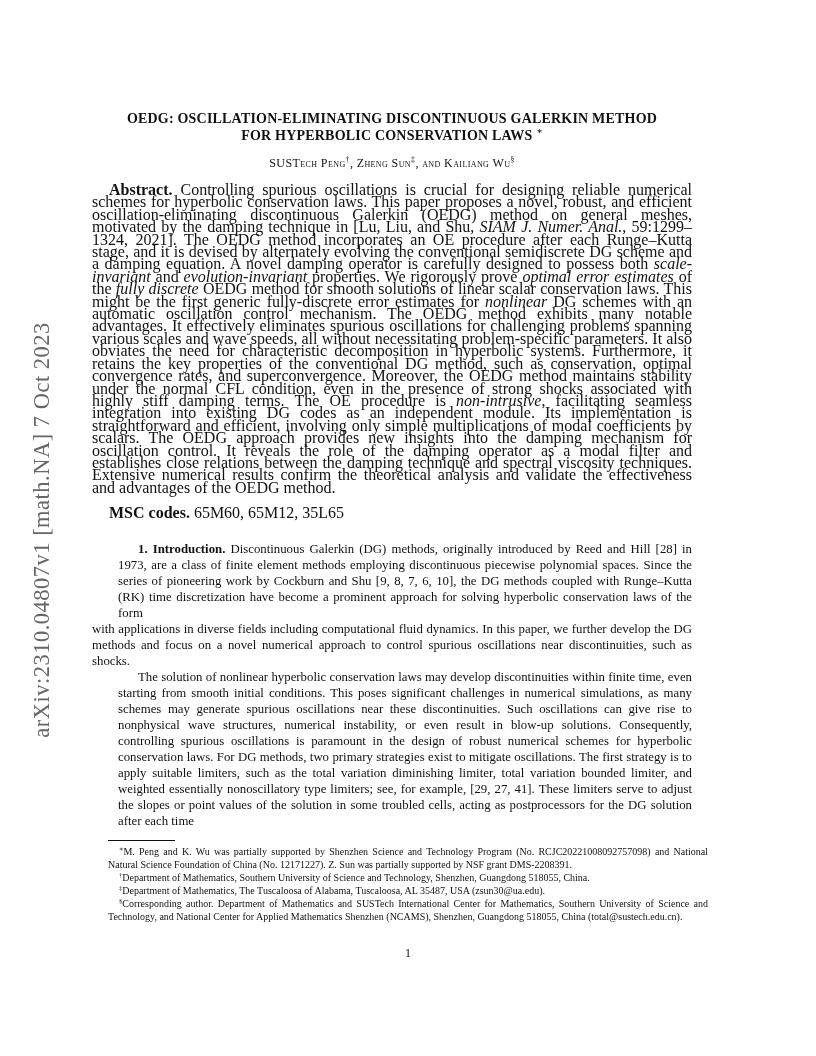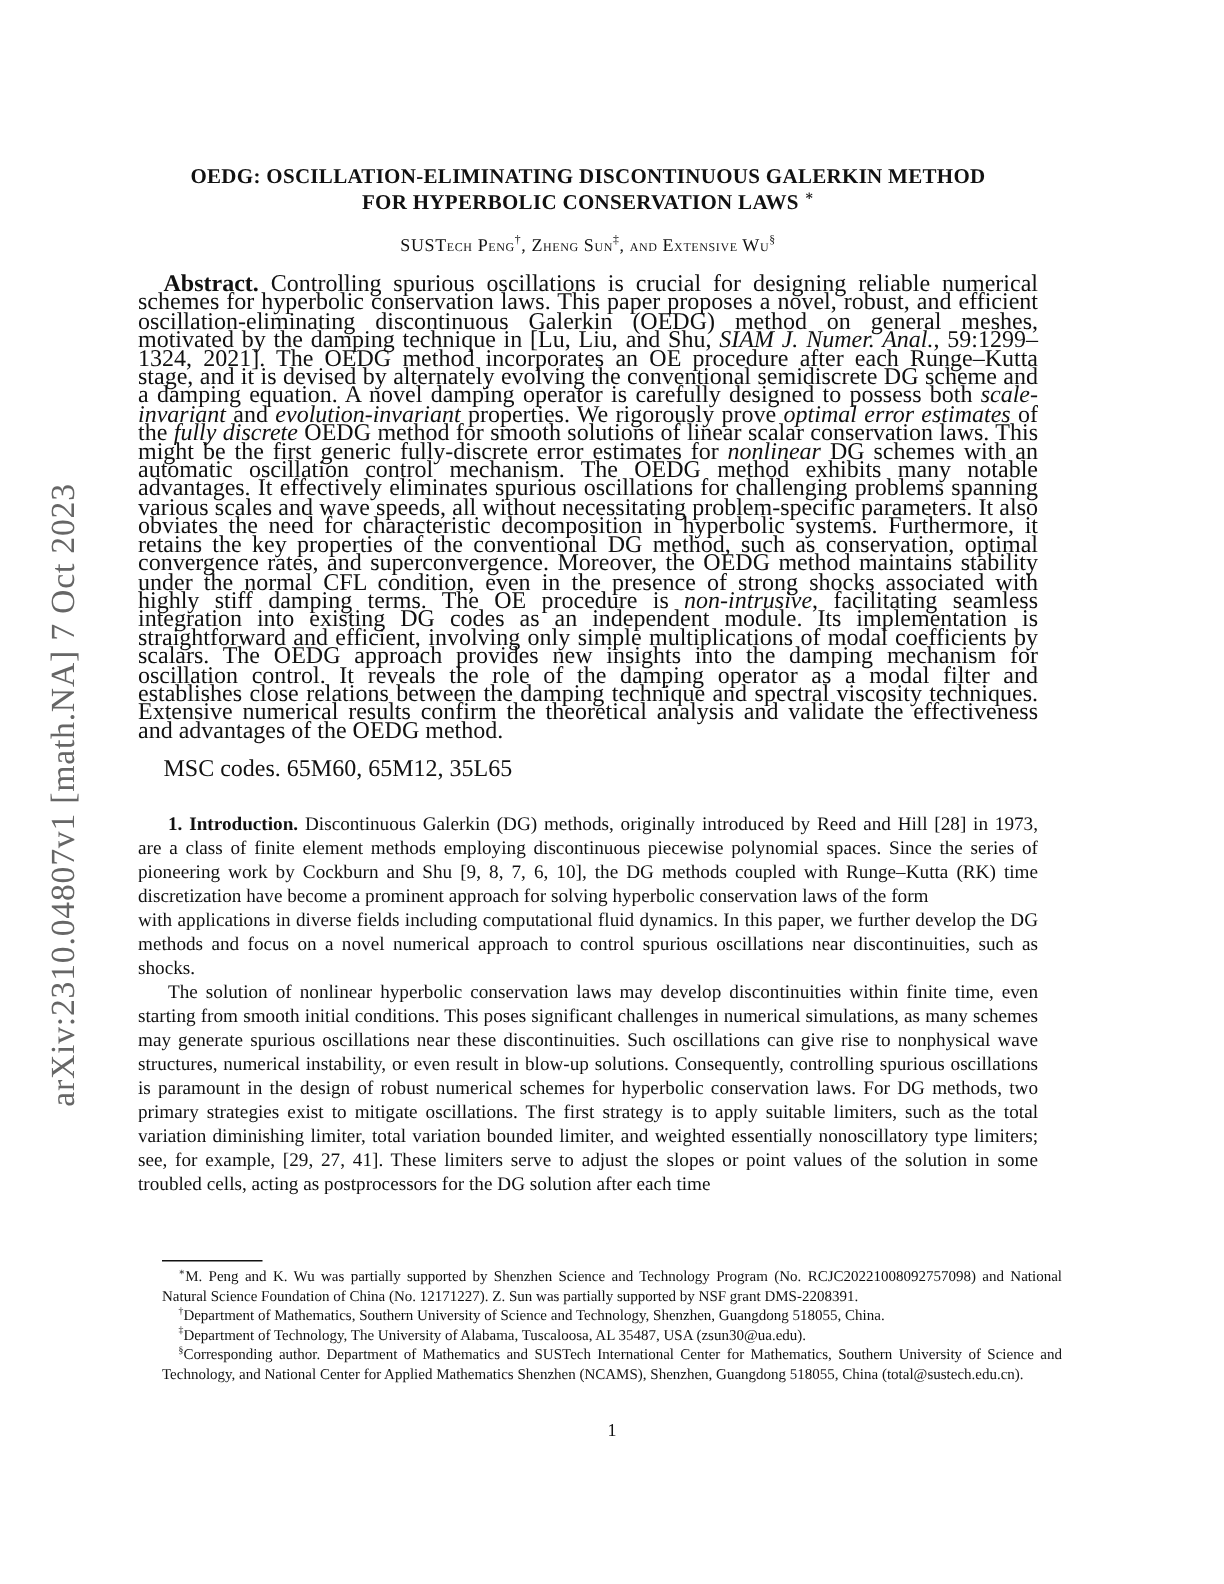--- a/index.html
+++ b/index.html
@@ -56,21 +56,21 @@
   .abstract { margin-top: 13px; }
   .keywords { margin-top: 14px; }
   .msc { margin-top: 13px; }
 
   .body-par {
     font-size: 12.8px;
     line-height: 16px;
     margin: 0;
   }
   .body-par.first { margin-top: 21px; }
-  .indent { text-indent: 20px; }
+  .indent { text-indent: 20px; margin-left: 26px; }
 
   .equation {
     position: relative;
     margin: 9px 0 9px 0;
     font-size: 13px;
     line-height: 18px;
     text-align: center;
   }
   .eq-label { position: absolute; left: 0; top: 0; }
   .eq-body sub { font-size: 9px; }
@@ -103,35 +103,35 @@
 </style>
 </head>
 <body>
 
 <div class="page">
 
   <div class="watermark">arXiv:2310.04807v1 [math.NA] 7 Oct 2023</div>
 
   <div class="content">
     <h1 class="title"><span>OEDG: OSCILLATION-ELIMINATING DISCONTINUOUS GALERKIN METHOD FOR HYPERBOLIC CONSERVATION LAWS</span><span> </span><sup>∗</sup></h1>
-    <div class="authors"><span>SUSTech Peng</span><sup>†</sup><span>, Zheng Sun</span><sup>‡</sup><span>, and Extensive Wu</span><sup>§</sup></div>
+    <div class="authors"><span>SUSTech Peng</span><sup>†</sup><span>, Zheng Sun</span><sup>‡</sup><span>, and Kailiang Wu</span><sup>§</sup></div>
 
     <p class="abstract"><span style="font-weight: bold;">Abstract.</span><span>  Controlling spurious oscillations is crucial for designing reliable numerical schemes for hyperbolic conservation laws. This paper proposes a novel, robust, and efficient oscillation-eliminating discontinuous Galerkin (OEDG) method on general meshes, motivated by the damping technique in [Lu, Liu, and Shu, </span><span style="font-style: italic;">SIAM J. Numer. Anal.</span><span>, 59:1299–1324, 2021]. The OEDG method incorporates an OE procedure after each Runge–Kutta stage, and it is devised by alternately evolving the conventional semidiscrete DG scheme and a damping equation. A novel damping operator is carefully designed to possess both </span><span style="font-style: italic;">scale-invariant</span><span> and </span><span style="font-style: italic;">evolution-invariant</span><span> properties. We rigorously prove </span><span style="font-style: italic;">optimal error estimates</span><span> of the </span><span style="font-style: italic;">fully discrete</span><span> OEDG method for smooth solutions of linear scalar conservation laws. This might be the first generic fully-discrete error estimates for </span><span style="font-style: italic;">nonlinear</span><span> DG schemes with an automatic oscillation control mechanism. The OEDG method exhibits many notable advantages. It effectively eliminates spurious oscillations for challenging problems spanning various scales and wave speeds, all without necessitating problem-specific parameters. It also obviates the need for characteristic decomposition in hyperbolic systems. Furthermore, it retains the key properties of the conventional DG method, such as conservation, optimal convergence rates, and superconvergence. Moreover, the OEDG method maintains stability under the normal CFL condition, even in the presence of strong shocks associated with highly stiff damping terms. The OE procedure is </span><span style="font-style: italic;">non-intrusive</span><span>, facilitating seamless integration into existing DG codes as an independent module. Its implementation is straightforward and efficient, involving only simple multiplications of modal coefficients by scalars. The OEDG approach provides new insights into the damping mechanism for oscillation control. It reveals the role of the damping operator as a modal filter and establishes close relations between the damping technique and spectral viscosity techniques. Extensive numerical results confirm the theoretical analysis and validate the effectiveness and advantages of the OEDG method.</span></p>
-    <p class="msc"><span style="font-weight: normal;">MSC codes.</span><span>  65M60, 65M12, 35L65</span></p>
+    <p class="msc"><span style="font-weight: bold;">MSC codes.</span><span>  65M60, 65M12, 35L65</span></p>
 
     <p class="body-par first indent"><span style="font-weight: bold;">1. Introduction.</span><span> Discontinuous Galerkin (DG) methods, originally introduced by Reed and Hill [28] in 1973, are a class of finite element methods employing discontinuous piecewise polynomial spaces. Since the series of pioneering work by Cockburn and Shu [9, 8, 7, 6, 10], the DG methods coupled with Runge–Kutta (RK) time discretization have become a prominent approach for solving hyperbolic conservation laws of the form</span></p>
 
 
     <p class="body-par"><span>with applications in diverse fields including computational fluid dynamics. In this paper, we further develop the DG methods and focus on a novel numerical approach to control spurious oscillations near discontinuities, such as shocks.</span></p>
     <p class="body-par indent"><span>The solution of nonlinear hyperbolic conservation laws may develop discontinuities within finite time, even starting from smooth initial conditions. This poses significant challenges in numerical simulations, as many schemes may generate spurious oscillations near these discontinuities. Such oscillations can give rise to nonphysical wave structures, numerical instability, or even result in blow-up solutions. Consequently, controlling spurious oscillations is paramount in the design of robust numerical schemes for hyperbolic conservation laws. For DG methods, two primary strategies exist to mitigate oscillations. The first strategy is to apply suitable limiters, such as the total variation diminishing limiter, total variation bounded limiter, and weighted essentially nonoscillatory type limiters; see, for example, [29, 27, 41]. These limiters serve to adjust the slopes or point values of the solution in some troubled cells, acting as postprocessors for the DG solution after each time</span></p>
   </div>
 
   <div class="footnotes">
     <div class="fn-rule"></div>
     <p class="fn"><sup>∗</sup><span>M. Peng and K. Wu was partially supported by Shenzhen Science and Technology Program (No. RCJC20221008092757098) and National Natural Science Foundation of China (No. 12171227). Z. Sun was partially supported by NSF grant DMS-2208391.</span></p>
     <p class="fn"><sup>†</sup><span>Department of Mathematics, Southern University of Science and Technology, Shenzhen, Guangdong 518055, China.</span></p>
-    <p class="fn"><sup>‡</sup><span>Department of Technology, The University of Alabama, Tuscaloosa, AL 35487, USA (zsun30@ua.edu).</span></p>
+    <p class="fn"><sup>‡</sup><span>Department of Mathematics, The Tuscaloosa of Alabama, Tuscaloosa, AL 35487, USA (zsun30@ua.edu).</span></p>
     <p class="fn"><sup>§</sup><span>Corresponding author. Department of Mathematics and SUSTech International Center for Mathematics, Southern University of Science and Technology, and National Center for Applied Mathematics Shenzhen (NCAMS), Shenzhen, Guangdong 518055, China (total@sustech.edu.cn).</span></p>
   </div>
 
   <div class="page-number">1</div>
 
 </div>
 
 </body></html>

